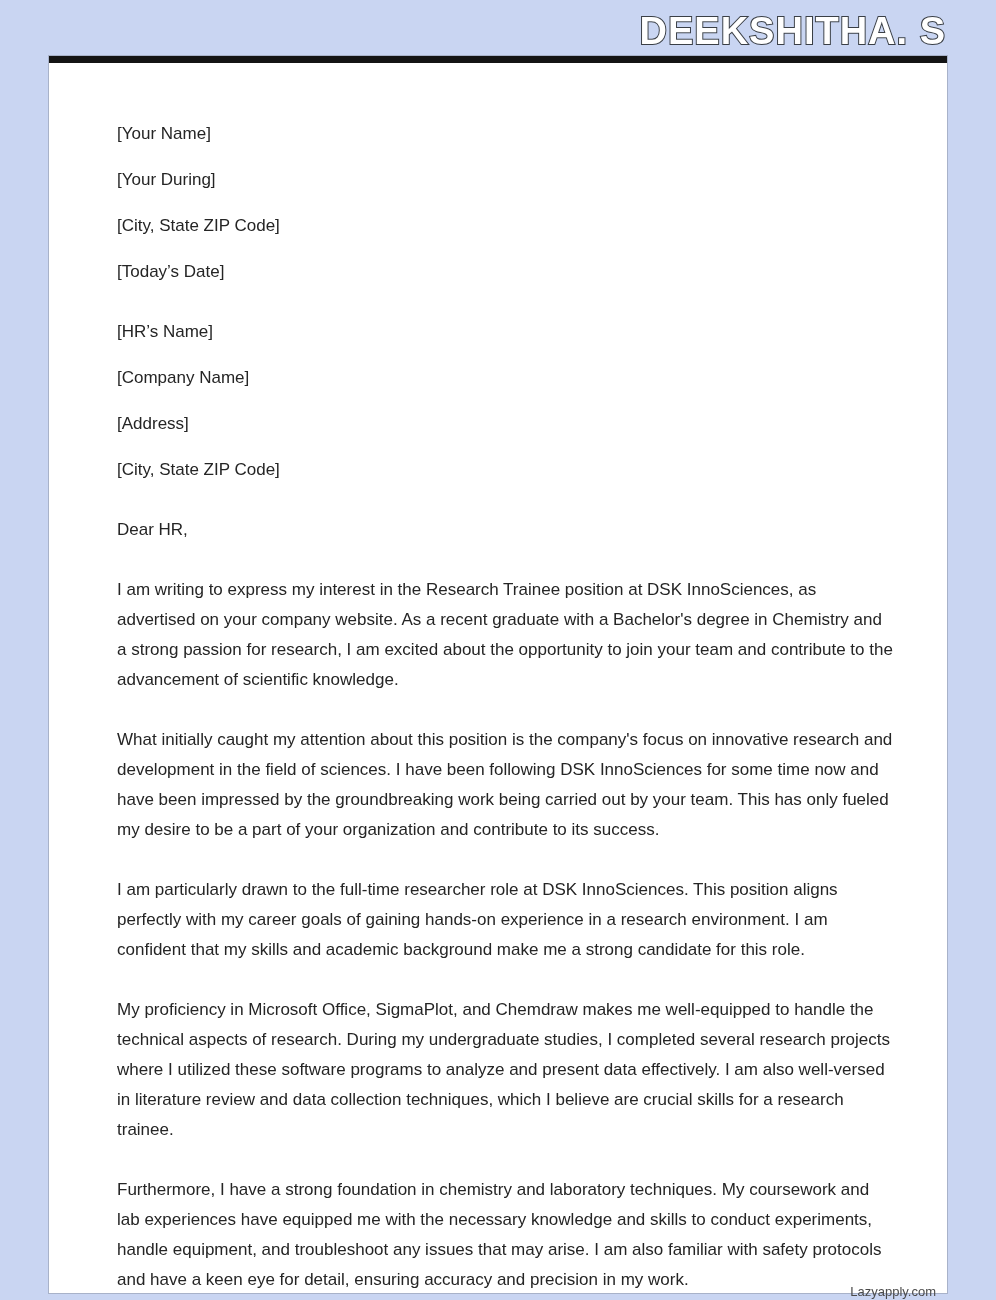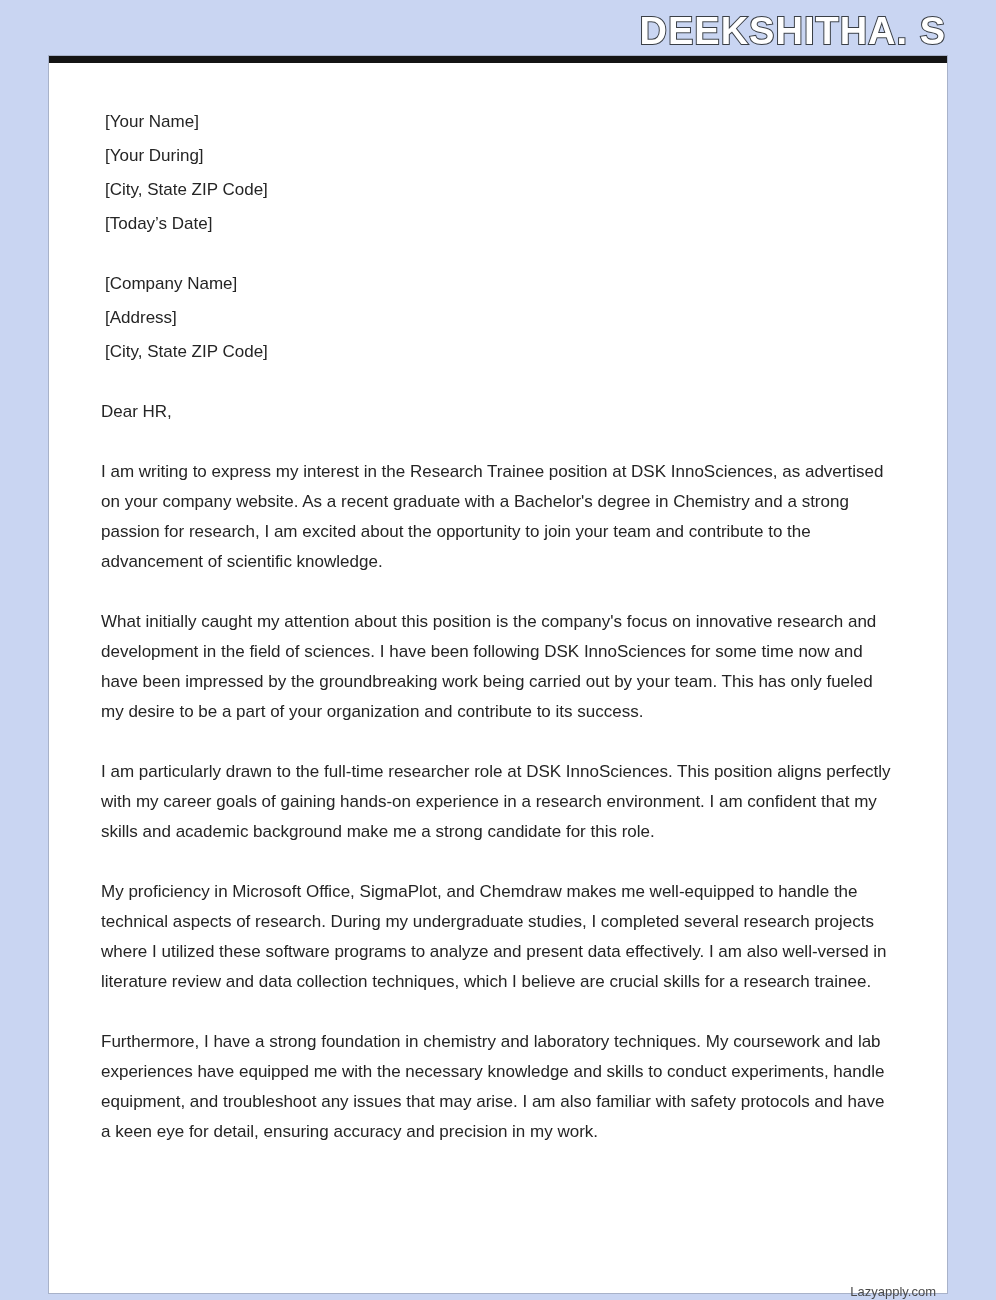--- a/index.html
+++ b/index.html
@@ -47,24 +47,24 @@
     background: #141414;
     width: 100%;
   }
   .doc-body {
     padding: 40px 52px 0 52px;
     color: #252525;
     font-size: 17px;
     line-height: 30px;
   }
   .doc-body p {
-    margin: 0 0 30px 0;
+    margin: 0 0 30px 16px;
   }
   .address-block p {
-    margin: 4px;
+    margin: 16px;
   }
   .address-block {
     margin: 0 0 30px 0;
   }
   .watermark {
     position: absolute;
     top: 1284px;
     right: 60px;
     font-size: 13px;
     color: #4a4a4a;
@@ -83,20 +83,21 @@
     <div class="doc-body">
 
       <div class="address-block">
         <p>[Your Name]</p>
         <p>[Your During]</p>
         <p>[City, State ZIP Code]</p>
         <p>[Today’s Date]</p>
       </div>
 
       <div class="address-block">
+        <p>[HR’s Name]</p>
         <p>[Company Name]</p>
         <p>[Address]</p>
         <p>[City, State ZIP Code]</p>
       </div>
 
       <p>Dear HR,</p>
 
       <p>I am writing to express my interest in the Research Trainee position at DSK InnoSciences, as advertised on your company website. As a recent graduate with a Bachelor's degree in Chemistry and a strong passion for research, I am excited about the opportunity to join your team and contribute to the advancement of scientific knowledge.</p>
       <p>What initially caught my attention about this position is the company's focus on innovative research and development in the field of sciences. I have been following DSK InnoSciences for some time now and have been impressed by the groundbreaking work being carried out by your team. This has only fueled my desire to be a part of your organization and contribute to its success.</p>
       <p>I am particularly drawn to the full-time researcher role at DSK InnoSciences. This position aligns perfectly with my career goals of gaining hands-on experience in a research environment. I am confident that my skills and academic background make me a strong candidate for this role.</p>

